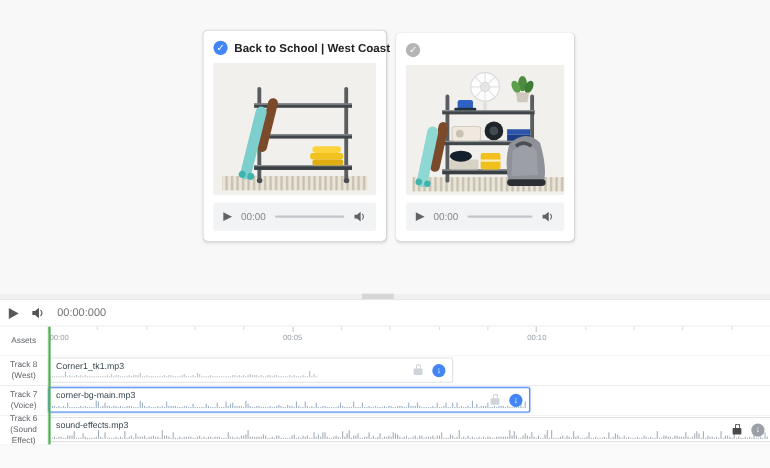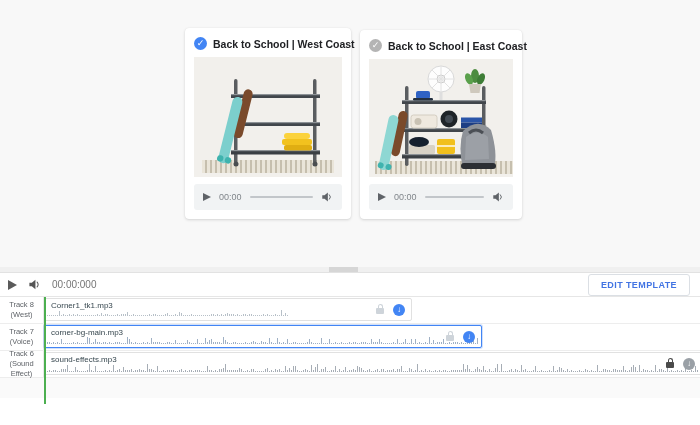--- a/index.html
+++ b/index.html
@@ -128,21 +128,20 @@
             <path d="M1.5 5h2.6L8 1.8v10.4L4.1 9H1.5z" fill="#5f6368"></path>
             <path d="M9.8 4.4a3.6 3.6 0 010 5.2" fill="none" stroke="#5f6368" stroke-width="1.1" stroke-linecap="round"></path>
           </svg>
       </span>
     </div>
   </div>
 
   <div class="card" id="card-east">
     <div class="card-head">
       <span class="check unsel">✓</span>
-      <span class="card-title">Back to School | East Coast</span>
     </div>
     <div class="card-img">
       <svg viewBox="0 0 144 118" preserveAspectRatio="xMidYMid slice">
         <rect width="144" height="118" fill="#f2f0ec"></rect>
         <pattern id="rugE" width="5" height="6" patternUnits="userSpaceOnUse">
           <rect width="5" height="6" fill="#eae5d9"></rect>
             <rect x="1" width="2" height="6" fill="#c6bfae"></rect>
         </pattern>
         <rect x="6" y="102" width="138" height="13" fill="url(#rugE)"></rect>
         <circle cx="72" cy="20" r="13" fill="#fdfdfd" stroke="#d9d9d9"></circle>
@@ -212,25 +211,49 @@
   <div class="tl-toolbar">
     <span class="tl-play"></span>
     <span class="tl-vol">
       <svg viewBox="0 0 14 14">
           <path d="M1.5 5h2.6L8 1.8v10.4L4.1 9H1.5z" fill="#555"></path>
           <path d="M9.8 4.4a3.6 3.6 0 010 5.2" fill="none" stroke="#555" stroke-width="1.1" stroke-linecap="round"></path>
         </svg>
     </span>
     <span class="tl-time">00:00:000</span>
     <span class="spacer"></span>
-    <button class="edit-btn">EDIT TEMPLATE</button>
   </div>
 
   <div class="grid">
 
+    <div class="row">
+      <div class="row-label">
+        <span>Assets</span>
+      </div>
+      <div class="row-content">
+        <span class="ruler-label" style="left:1px">00:00</span>
+        <span class="ruler-label center" style="left:207px">00:05</span>
+        <span class="ruler-label center" style="left:429px">00:10</span>
+      <i class="tick major" style="left: 0px;"></i>
+          <i class="tick" style="left: 44px;"></i>
+          <i class="tick" style="left: 89px;"></i>
+          <i class="tick" style="left: 133px;"></i>
+          <i class="tick" style="left: 177px;"></i>
+          <i class="tick major" style="left: 222px;"></i>
+          <i class="tick" style="left: 266px;"></i>
+          <i class="tick" style="left: 310px;"></i>
+          <i class="tick" style="left: 355px;"></i>
+          <i class="tick" style="left: 399px;"></i>
+          <i class="tick major" style="left: 443px;"></i>
+          <i class="tick" style="left: 488px;"></i>
+          <i class="tick" style="left: 532px;"></i>
+          <i class="tick" style="left: 576px;"></i>
+          <i class="tick" style="left: 621px;"></i>
+        </div>
+    </div>
 
     <div class="row">
       <div class="row-label">
         <span>Track 8</span>
         <span>(West)</span>
       </div>
       <div class="row-content">
         <div class="clip" style="width:366px">
           <span class="clip-name">Corner1_tk1.mp3</span>
           <div class="waveform" style="color:#b7c0c8"><i style="height:1px"></i><i style="height:1px"></i><i style="height:1px"></i><i style="height:1px"></i><i style="height:1px"></i><i style="height:1px"></i><i style="height:5px"></i><i style="height:1px"></i><i style="height:2px"></i><i style="height:1px"></i><i style="height:1px"></i><i style="height:2px"></i><i style="height:1px"></i><i style="height:2px"></i><i style="height:1px"></i><i style="height:2px"></i><i style="height:1px"></i><i style="height:1px"></i><i style="height:1px"></i><i style="height:1px"></i><i style="height:1px"></i><i style="height:1px"></i><i style="height:1px"></i><i style="height:1px"></i><i style="height:1px"></i><i style="height:2px"></i><i style="height:1px"></i><i style="height:3px"></i><i style="height:1px"></i><i style="height:2px"></i><i style="height:2px"></i><i style="height:1px"></i><i style="height:1px"></i><i style="height:1px"></i><i style="height:1px"></i><i style="height:2px"></i><i style="height:1px"></i><i style="height:2px"></i><i style="height:2px"></i><i style="height:2px"></i><i style="height:4px"></i><i style="height:1px"></i><i style="height:1px"></i><i style="height:2px"></i><i style="height:1px"></i><i style="height:1px"></i><i style="height:1px"></i><i style="height:1px"></i><i style="height:1px"></i><i style="height:1px"></i><i style="height:1px"></i><i style="height:2px"></i><i style="height:1px"></i><i style="height:2px"></i><i style="height:2px"></i><i style="height:1px"></i><i style="height:1px"></i><i style="height:1px"></i><i style="height:1px"></i><i style="height:2px"></i><i style="height:3px"></i><i style="height:1px"></i><i style="height:1px"></i><i style="height:1px"></i><i style="height:2px"></i><i style="height:1px"></i><i style="height:4px"></i><i style="height:3px"></i><i style="height:1px"></i><i style="height:1px"></i><i style="height:1px"></i><i style="height:1px"></i><i style="height:2px"></i><i style="height:1px"></i><i style="height:1px"></i><i style="height:1px"></i><i style="height:1px"></i><i style="height:1px"></i><i style="height:1px"></i><i style="height:1px"></i><i style="height:1px"></i><i style="height:1px"></i><i style="height:2px"></i><i style="height:2px"></i><i style="height:1px"></i><i style="height:2px"></i><i style="height:1px"></i><i style="height:2px"></i><i style="height:1px"></i><i style="height:2px"></i><i style="height:3px"></i><i style="height:2px"></i><i style="height:2px"></i><i style="height:2px"></i><i style="height:1px"></i><i style="height:2px"></i><i style="height:1px"></i><i style="height:1px"></i><i style="height:2px"></i><i style="height:2px"></i><i style="height:1px"></i><i style="height:2px"></i><i style="height:2px"></i><i style="height:1px"></i><i style="height:1px"></i><i style="height:1px"></i><i style="height:1px"></i><i style="height:1px"></i><i style="height:2px"></i><i style="height:1px"></i><i style="height:2px"></i><i style="height:1px"></i><i style="height:1px"></i><i style="height:1px"></i><i style="height:2px"></i><i style="height:1px"></i><i style="height:1px"></i><i style="height:6px"></i><i style="height:1px"></i><i style="height:3px"></i><i style="height:1px"></i></div>

